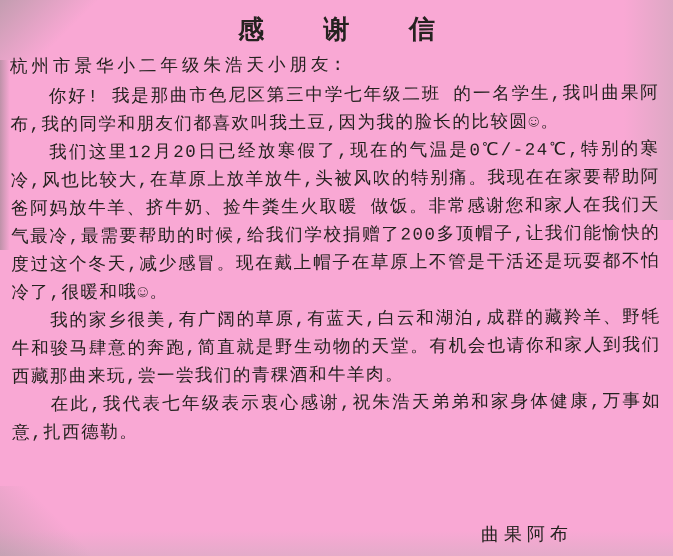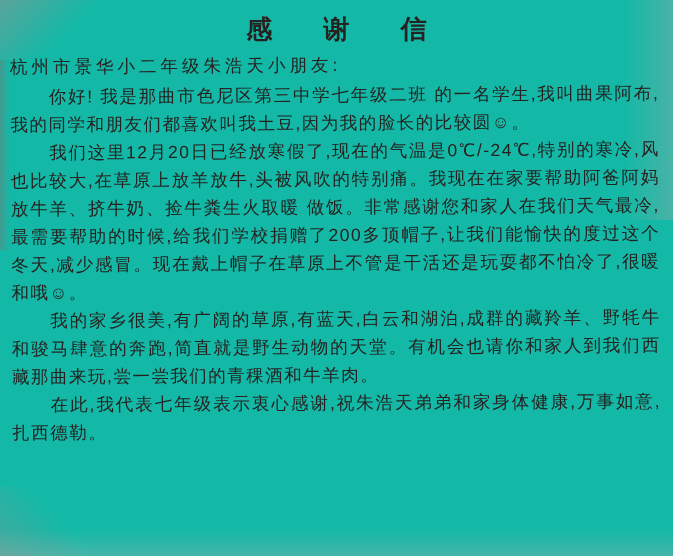--- a/index.html
+++ b/index.html
@@ -4,23 +4,23 @@
 <style>
   html, body {
     margin: 0;
     padding: 0;
     background: #e9e7e4;
   }
   .paper {
     position: relative;
     width: 673px;
     height: 556px;
-    background: #14b8a6;
+    background: #f9a8d4;
     overflow: hidden;
-    font-family: Liberation Sans, sans-serif;
+    font-family: Liberation Mono, monospace;
     color: #252220;
     box-sizing: border-box;
   }
   
   .scan-edge {
     position: absolute;
     pointer-events: none;
   }
   .edge-top-left {
     left: 0; top: 0; width: 120px; height: 60px;
@@ -92,13 +92,14 @@
   <h1 class="letter-title">感 谢 信</h1>
 
   <div class="letter-body">
     <div class="salutation">杭州市景华小二年级朱浩天小朋友:</div>
     <p class="para">你好! 我是那曲市色尼区第三中学七年级二班 的一名学生,我叫曲果阿布,我的同学和朋友们都喜欢叫我土豆,因为我的脸长的比较圆☺。</p>
     <p class="para">我们这里12月20日已经放寒假了,现在的气温是0℃/-24℃,特别的寒冷,风也比较大,在草原上放羊放牛,头被风吹的特别痛。我现在在家要帮助阿爸阿妈放牛羊、挤牛奶、捡牛粪生火取暖 做饭。非常感谢您和家人在我们天气最冷,最需要帮助的时候,给我们学校捐赠了200多顶帽子,让我们能愉快的度过这个冬天,减少感冒。现在戴上帽子在草原上不管是干活还是玩耍都不怕冷了,很暖和哦☺。</p>
     <p class="para">我的家乡很美,有广阔的草原,有蓝天,白云和湖泊,成群的藏羚羊、野牦牛和骏马肆意的奔跑,简直就是野生动物的天堂。有机会也请你和家人到我们西藏那曲来玩,尝一尝我们的青稞酒和牛羊肉。</p>
     <p class="para">在此,我代表七年级表示衷心感谢,祝朱浩天弟弟和家身体健康,万事如意,扎西德勒。</p>
   </div>
 
+  <div class="signature">曲果阿布</div>
 </div>
 
 </body></html>

